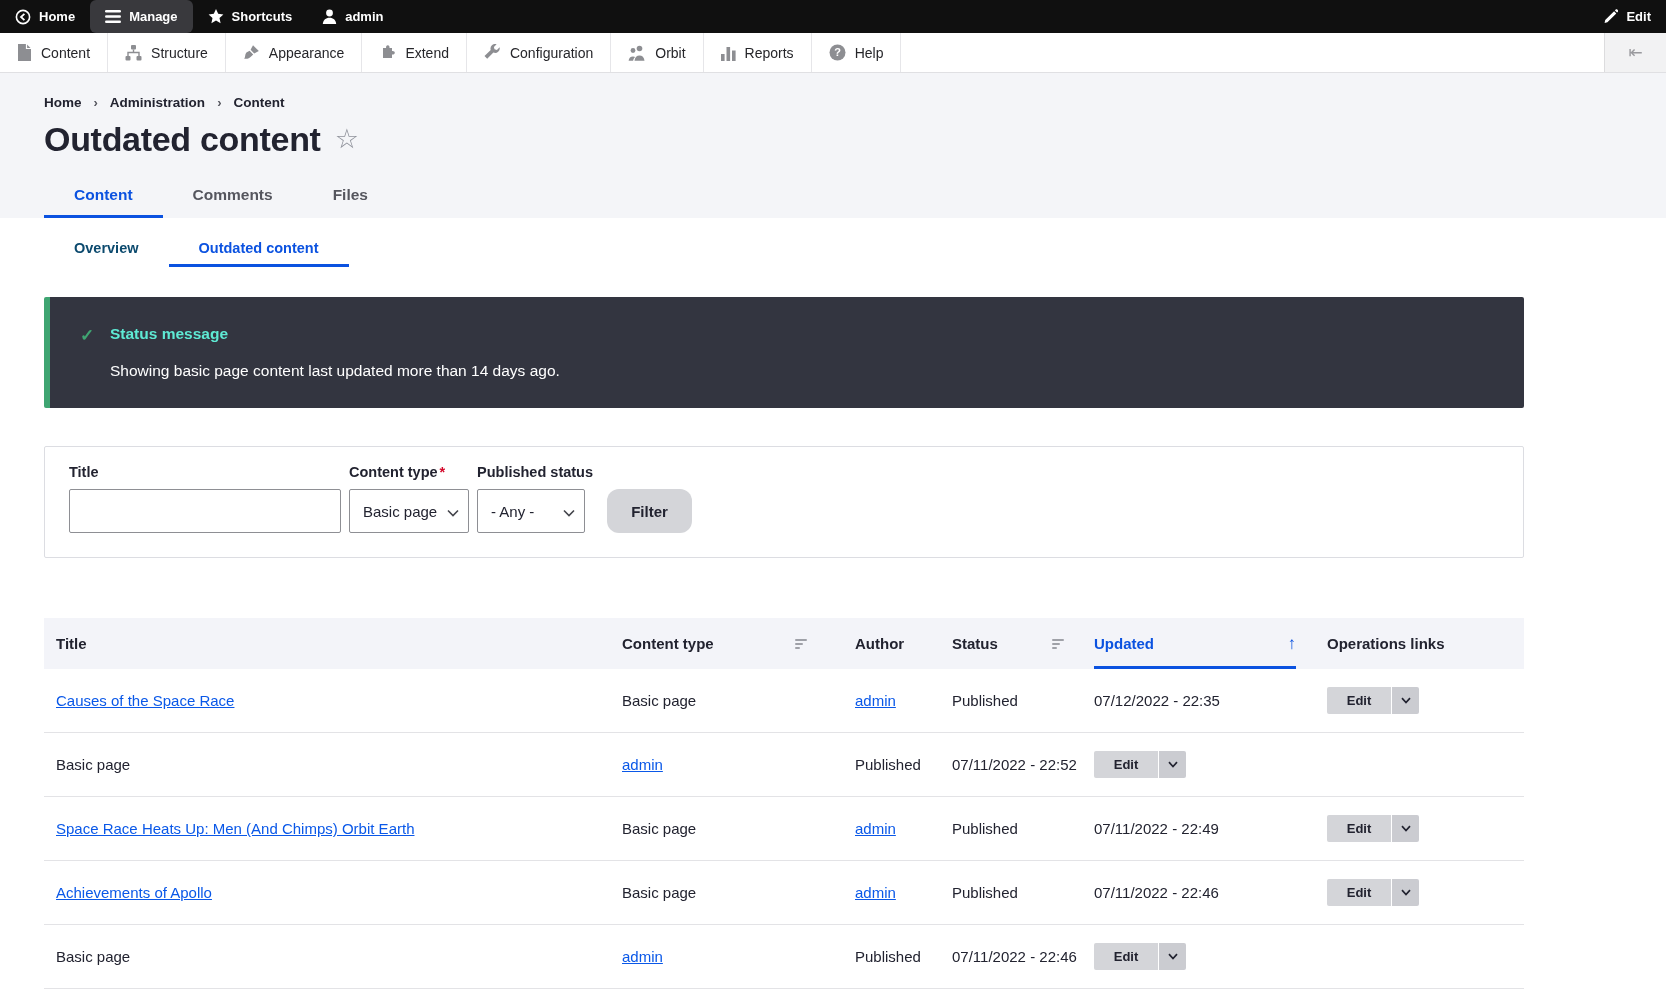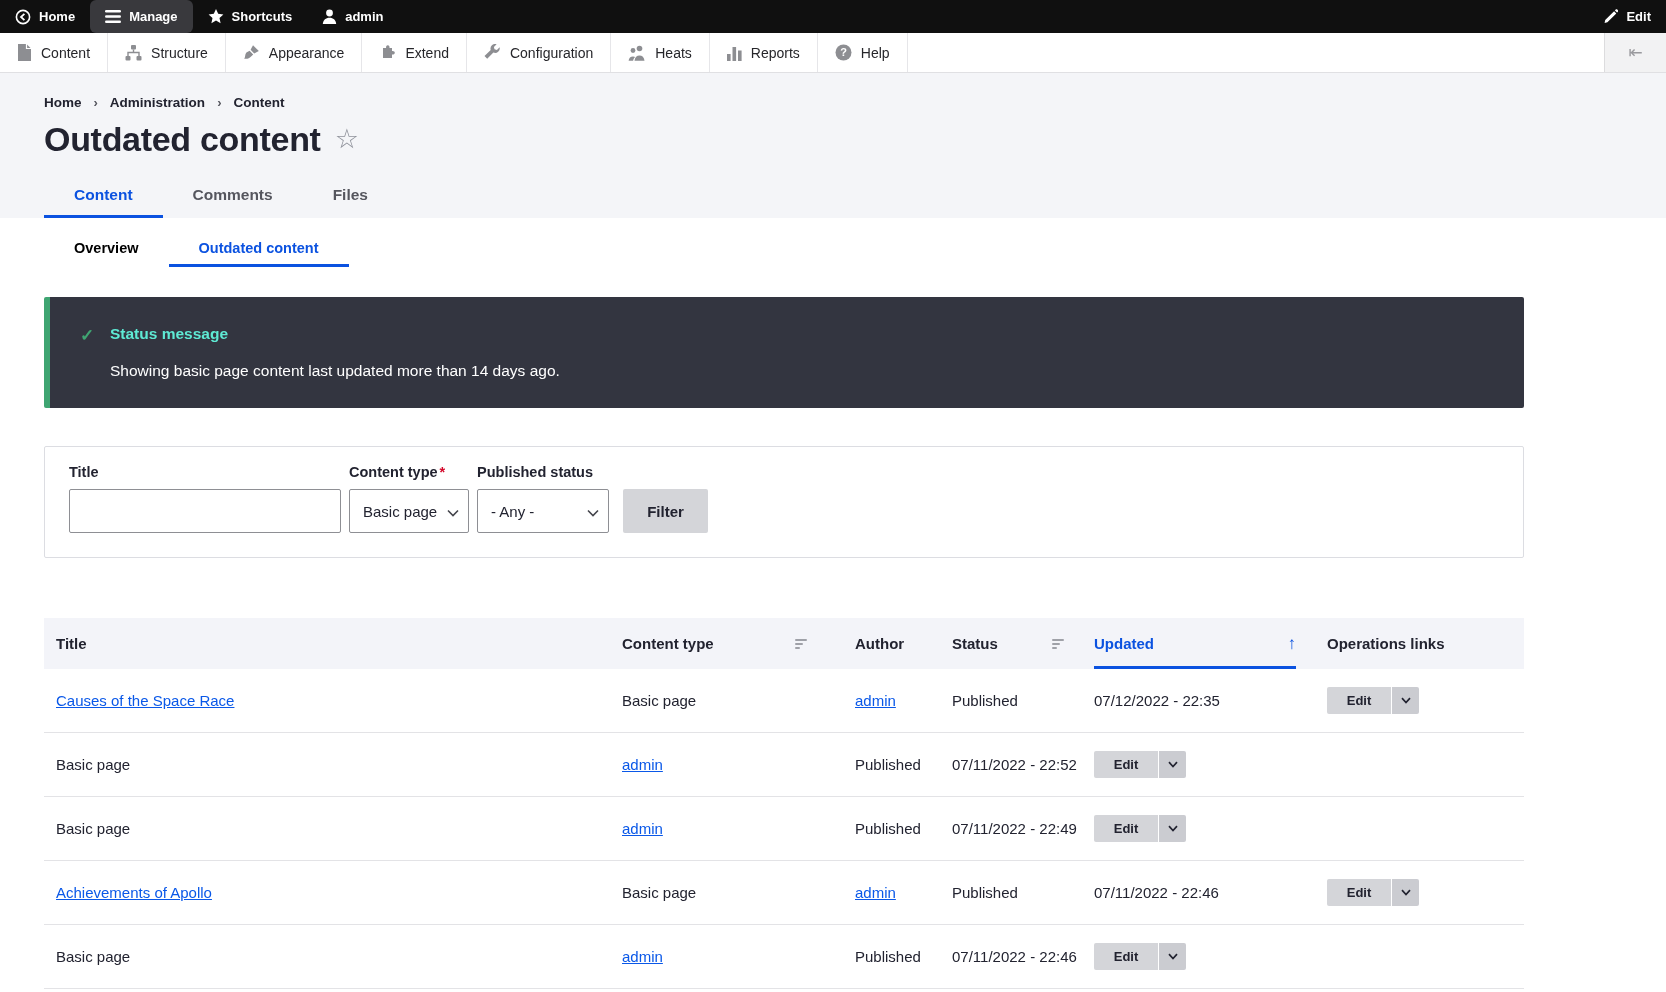--- a/index.html
+++ b/index.html
@@ -36,21 +36,21 @@
   .bookmark-star { font-size:27px; color:#8f929b; cursor:pointer; line-height:1; }
   .tabs { display:flex; margin-top:16px; }
   .tab { padding:0 30px; height:43px; display:flex; align-items:center; font-size:15.5px;
     font-weight:bold; color:#55565e; border-bottom:3px solid transparent; cursor:pointer; }
   .tab.active { color:var(--accent,#0b52e0); border-bottom-color:var(--accent,#0b52e0); }
 
   
   .content { margin-left:44px; width:1480px; }
   .subtabs { display:flex; margin-top:14px; }
   .subtab { padding:0 30px; height:35px; display:flex; align-items:center; font-size:14.5px;
-    font-weight:bold; color:#000000; border-bottom:3px solid transparent; cursor:pointer; }
+    font-weight:bold; color:#0c4a6e; border-bottom:3px solid transparent; cursor:pointer; }
   .subtab.active { color:var(--accent,#0b52e0); border-bottom-color:var(--accent,#0b52e0); }
 
   .status-box { margin-top:30px; background:var(--status_bg,#333540);
     border-left:6px solid var(--green,#3fa572); height:111px; padding:28px 0 0 30px;
     display:flex; border-radius:2px; }
   .status-check { color:var(--green,#3fa572); font-size:17px; font-weight:bold; width:30px; }
   .status-title { color:#5eead4; font-size:15.5px; font-weight:bold; }
   .status-body { color:#fff; font-size:15.5px; margin-top:19px; }
 
   .filter-panel { margin-top:38px; border:1px solid #dcdde2; border-radius:2px; background:#fff;
@@ -59,21 +59,21 @@
   .field-label { font-size:14.5px; font-weight:bold; margin-bottom:9px; color:#222330; }
   .req { color:#d4082a; margin-left:2px; }
   .text-input { width:272px; height:44px; border:1px solid #8e8f94; border-radius:2px;
     font-size:15px; padding:0 10px; font-family:"Liberation Sans",sans-serif; }
   .select { height:44px; border:1px solid #8e8f94; border-radius:2px; background:#fff;
     display:flex; align-items:center; justify-content:space-between; font-size:15px;
     padding:0 9px 0 13px; cursor:pointer; color:#222330; }
   .select svg { flex:none; margin-left:4px; }
   .gap8 { width:8px; } .gap14 { width:14px; }
   .btn-filter { height:44px; width:85px; background:var(--button_bg,#d4d5d9); border:none;
-    border-radius:2px; font-size:15px; font-weight:bold; color:#222330; cursor:pointer;
+    border-radius:12px; font-size:15px; font-weight:bold; color:#222330; cursor:pointer;
     font-family:"Liberation Sans",sans-serif; }
 
   
   .table { margin-top:60px; }
   .tr { display:grid; grid-template-columns:566px 233px 97px 142px 233px 1fr;
     align-items:center; padding-left:12px; }
   .thead { background:var(--table_header_bg,#f3f4f9); height:51px; font-weight:bold; font-size:15px; }
   .th { display:flex; align-items:center; }
   .sort-icon { display:inline-flex; flex-direction:column; gap:2px; margin-left:auto; cursor:pointer; }
   .th-ct .sort-icon { margin-right:48px; }
@@ -196,21 +196,21 @@
   </div>
   <div class="toolbar-item">
     <span>
         <svg width="18" height="16" viewBox="0 0 18 16">
           <circle cx="11.5" cy="3.5" r="2.8" fill="#8d8e92"></circle>
           <path d="M6.5 15.8c.3-3.4 2.4-5.2 5-5.2s4.7 1.8 5 5.2z" fill="#8d8e92"></path>
           <circle cx="5" cy="5.5" r="2.4" fill="#8d8e92"></circle>
           <path d="M.6 15.8c.3-2.9 2-4.4 4.4-4.4.8 0 1.6.2 2.2.5-1.2 1-1.9 2.3-2.1 3.9z" fill="#8d8e92"></path>
         </svg>
       </span>
-    <span>Heats</span>
+    <span>Orbit</span>
   </div>
   <div class="toolbar-item">
     <span>
         <svg width="15" height="16" viewBox="0 0 15 16">
           <rect x="0" y="9" width="3.6" height="7" fill="#8d8e92"></rect>
           <rect x="5.5" y="2" width="3.6" height="14" fill="#8d8e92"></rect>
           <rect x="11" y="5.5" width="3.6" height="10.5" fill="#8d8e92"></rect>
         </svg>
       </span>
     <span>Reports</span>
@@ -277,21 +277,21 @@
       <div class="select" style="width:120px">
         <span>Basic page</span>
         <span><svg width="12" height="8" viewBox="0 0 12 8">
               <polyline points="1,1.5 6,6.5 11,1.5" fill="none" stroke="#44454c" stroke-width="1.6"></polyline>
             </svg></span>
       </div>
     </div>
     <div class="gap8"></div>
     <div class="field">
       <label class="field-label">Published status</label>
-      <div class="select" style="width:132px">
+      <div class="select" style="width:108px">
         <span>- Any -</span>
         <span><svg width="12" height="8" viewBox="0 0 12 8">
               <polyline points="1,1.5 6,6.5 11,1.5" fill="none" stroke="#44454c" stroke-width="1.6"></polyline>
             </svg></span>
       </div>
     </div>
     <div class="gap14"></div>
     <button class="btn-filter">Filter</button>
   </div>
 
@@ -353,20 +353,21 @@
         <span class="caret">
                 <svg width="10" height="7" viewBox="0 0 10 7">
                   <polyline points="1,1.2 5,5.5 9,1.2" fill="none" stroke="#222330" stroke-width="1.7"></polyline>
                 </svg>
               </span>
       </span>
     </div>
   </div>
 
   <div class="tr row">
+    <div><a>Space Race Heats Up: Men (And Chimps) Orbit Earth</a></div>
     <div>Basic page</div>
     <div><a>admin</a></div>
     <div>Published</div>
     <div>07/11/2022 - 22:49</div>
     <div>
       <span class="split-btn">
         <span class="main">Edit</span>
         <span class="caret">
                 <svg width="10" height="7" viewBox="0 0 10 7">
                   <polyline points="1,1.2 5,5.5 9,1.2" fill="none" stroke="#222330" stroke-width="1.7"></polyline>

